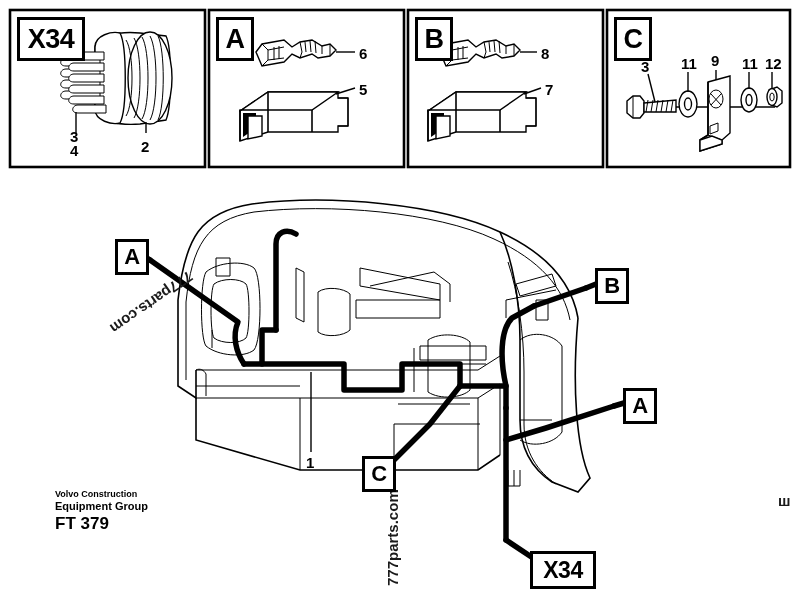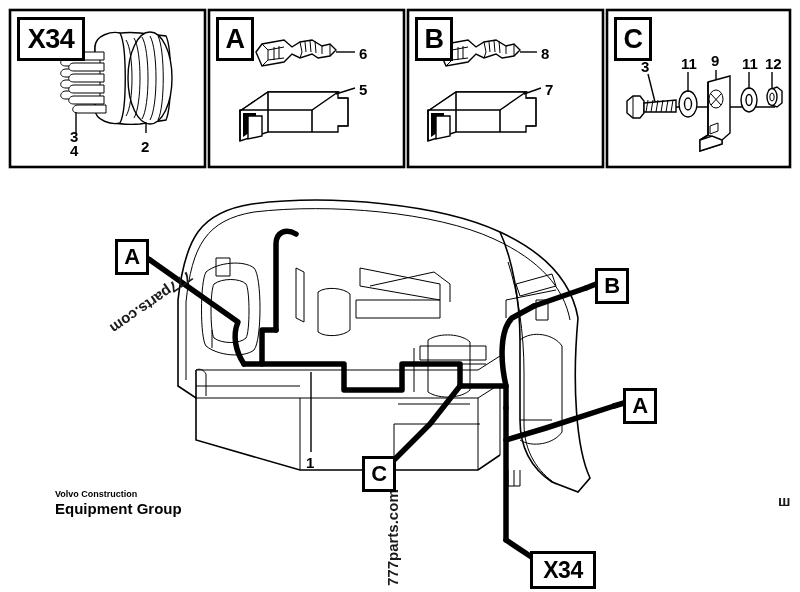--- a/index.html
+++ b/index.html
@@ -377,17 +377,20 @@
   <div class="wm" style="left:384px; top:586px; font-size:15px; transform:rotate(-90deg); transform-origin:left top;">
     <span>777parts.com</span>
   </div>
   <div class="wm" style="left:778px; top:492px; font-size:15px;">
     <span>ш</span>
   </div>
 
   <div class="footer-line" style="left:55px; top:489px; width:130px; font-size:9px;">
     <span>Volvo Construction</span>
   </div>
-  <div class="footer-line" style="left:55px; top:500px; width:130px; font-size:15px;">
+  <div class="footer-line" style="left:55px; top:500px; width:130px; font-size:11px;">
     <span>Equipment Group</span>
   </div>
+  <div class="footer-line" style="left:55px; top:514px; width:130px; font-size:17px;">
+    <span>FT 379</span>
+  </div>
 
 </div>
 
 </body></html>

